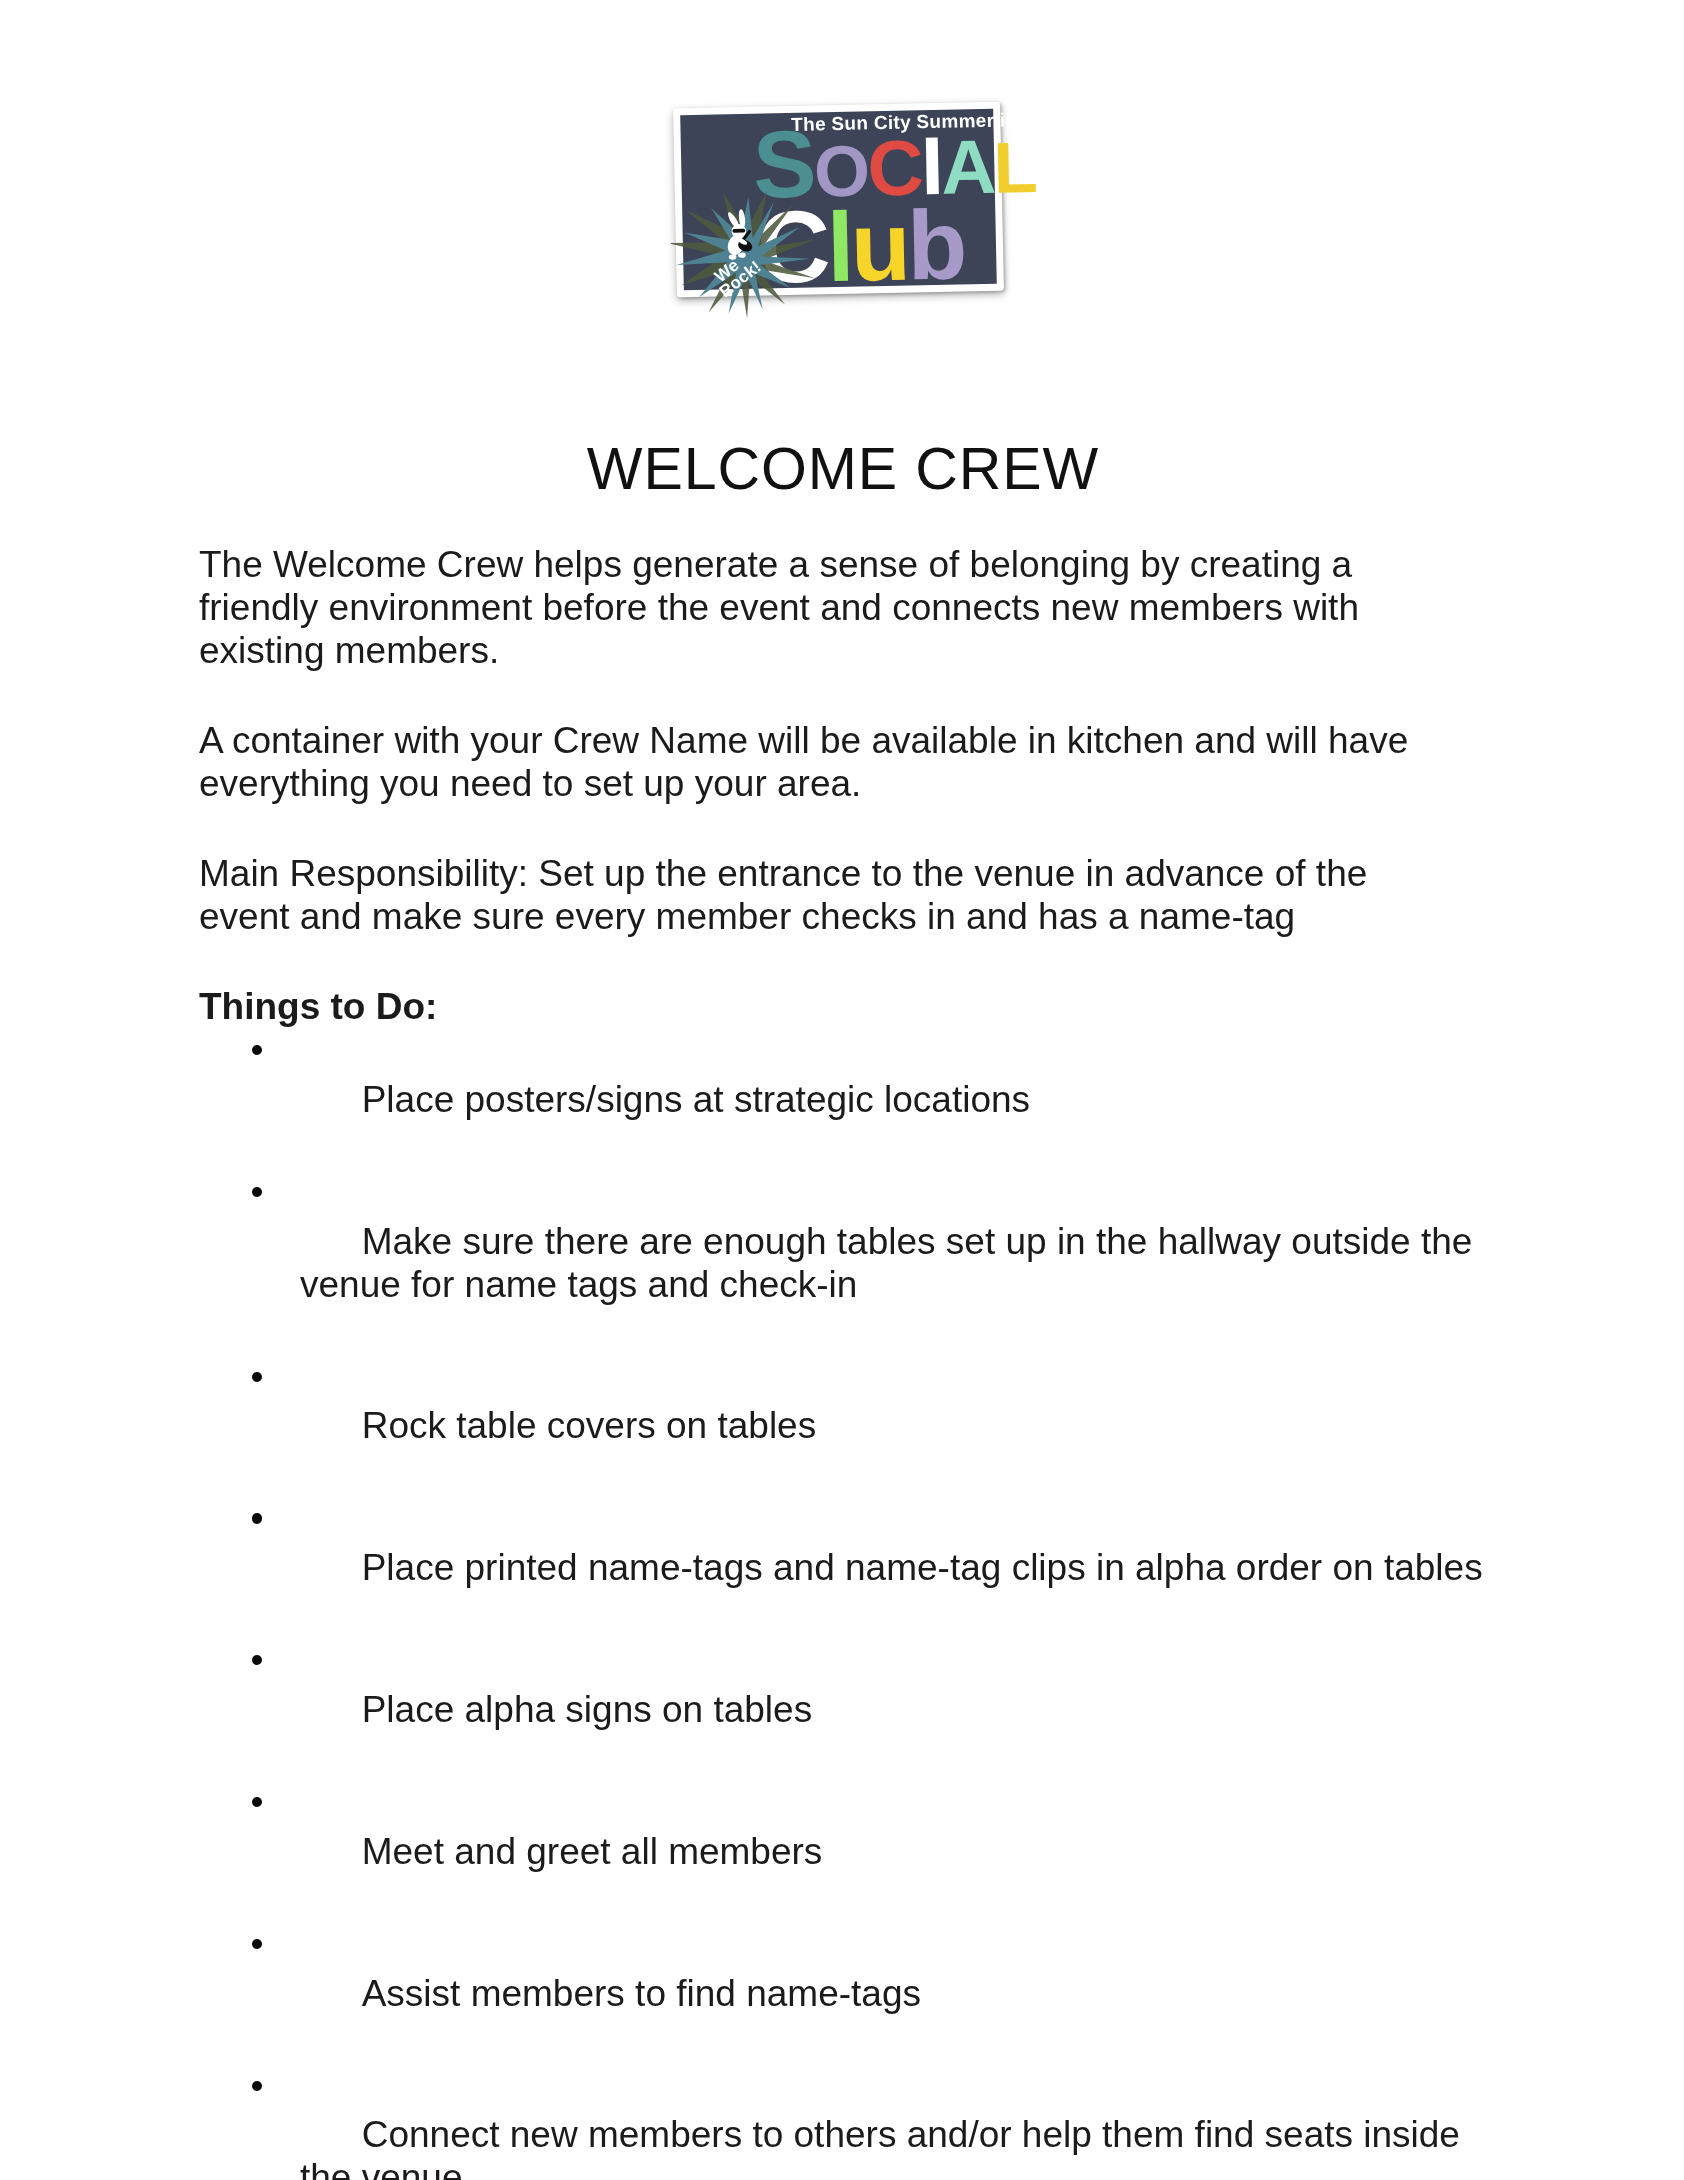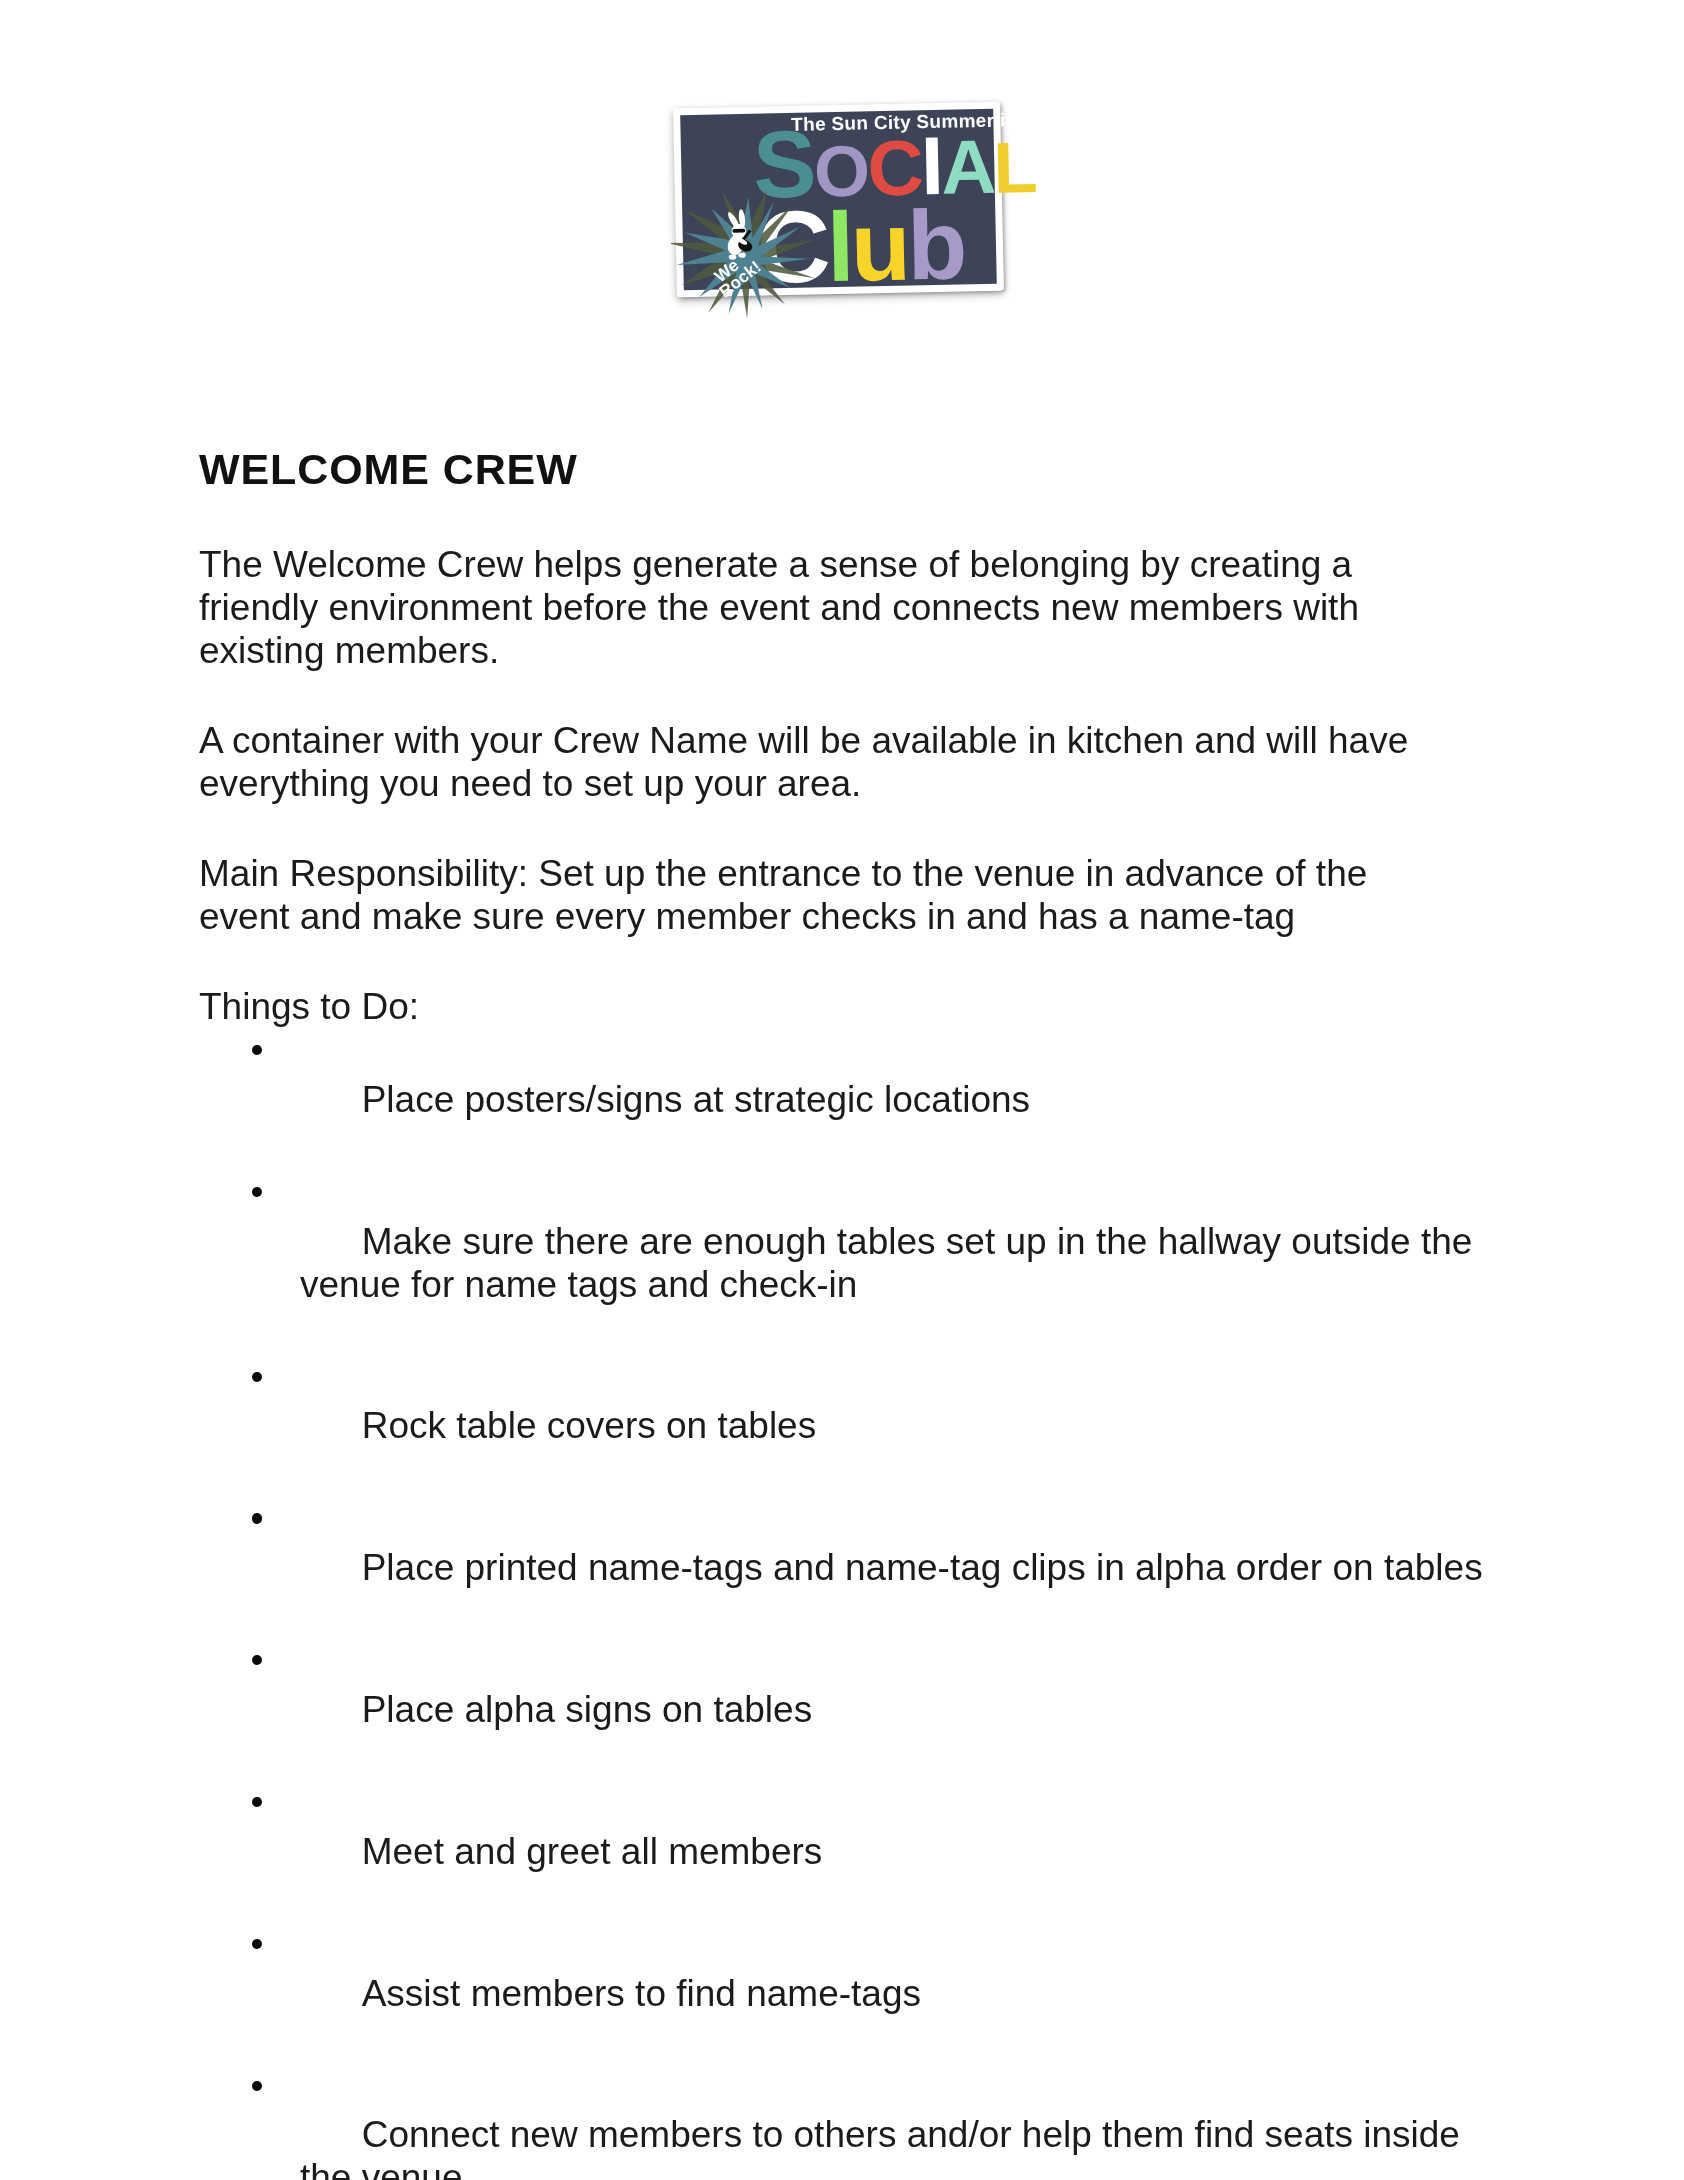--- a/index.html
+++ b/index.html
@@ -27,24 +27,24 @@
   .social-row .g4{font-size:76px}  .social-row .g5{font-size:72px}
   .club-row{
     position:absolute; left:74px; top:83px; display:flex; align-items:baseline;
     font-weight:bold; font-size:98px; letter-spacing:-3.4px; line-height:1; z-index:1;
   }
   .club-row .g0{font-size:102px}
   .burst{ position:absolute; left:-12px; top:78px; width:162px; height:128px; z-index:3; }
 
   
   .doc{ position:absolute; left:0; top:440px; width:1685px; padding:0 198px 0 199px; }
-  .title{ font-size:43px; font-weight:bold; letter-spacing:0.9px; line-height:59px;
-          margin:0 0 44px; color:#111; }
+  .title{ font-size:59px; font-weight:normal; letter-spacing:0.9px; line-height:59px;
+          text-align:center; margin:0 0 44px; color:#111; }
   .para{ font-size:37px; line-height:43px; white-space:pre; margin:6px 0 47px; }
-  .heading{ font-size:37px; line-height:43px; margin:0 0 0; }
+  .heading{ font-size:37px; line-height:43px; margin:0 0 0;font-weight:bold; }
   ul.todo{ list-style:none; margin:6.8px 0 0; padding:0; }
   ul.todo li{ position:relative; padding-left:101px; margin-bottom:12.8px;
               font-size:37px; line-height:43px; white-space:pre; }
   ul.todo .dot{ position:absolute; left:53px; top:10.2px; width:10.2px; height:10.2px;
                 border-radius:50%; background:#0a0a0a; }
 </style>
 </head>
 <body>
 
 <div class="logo-card">

